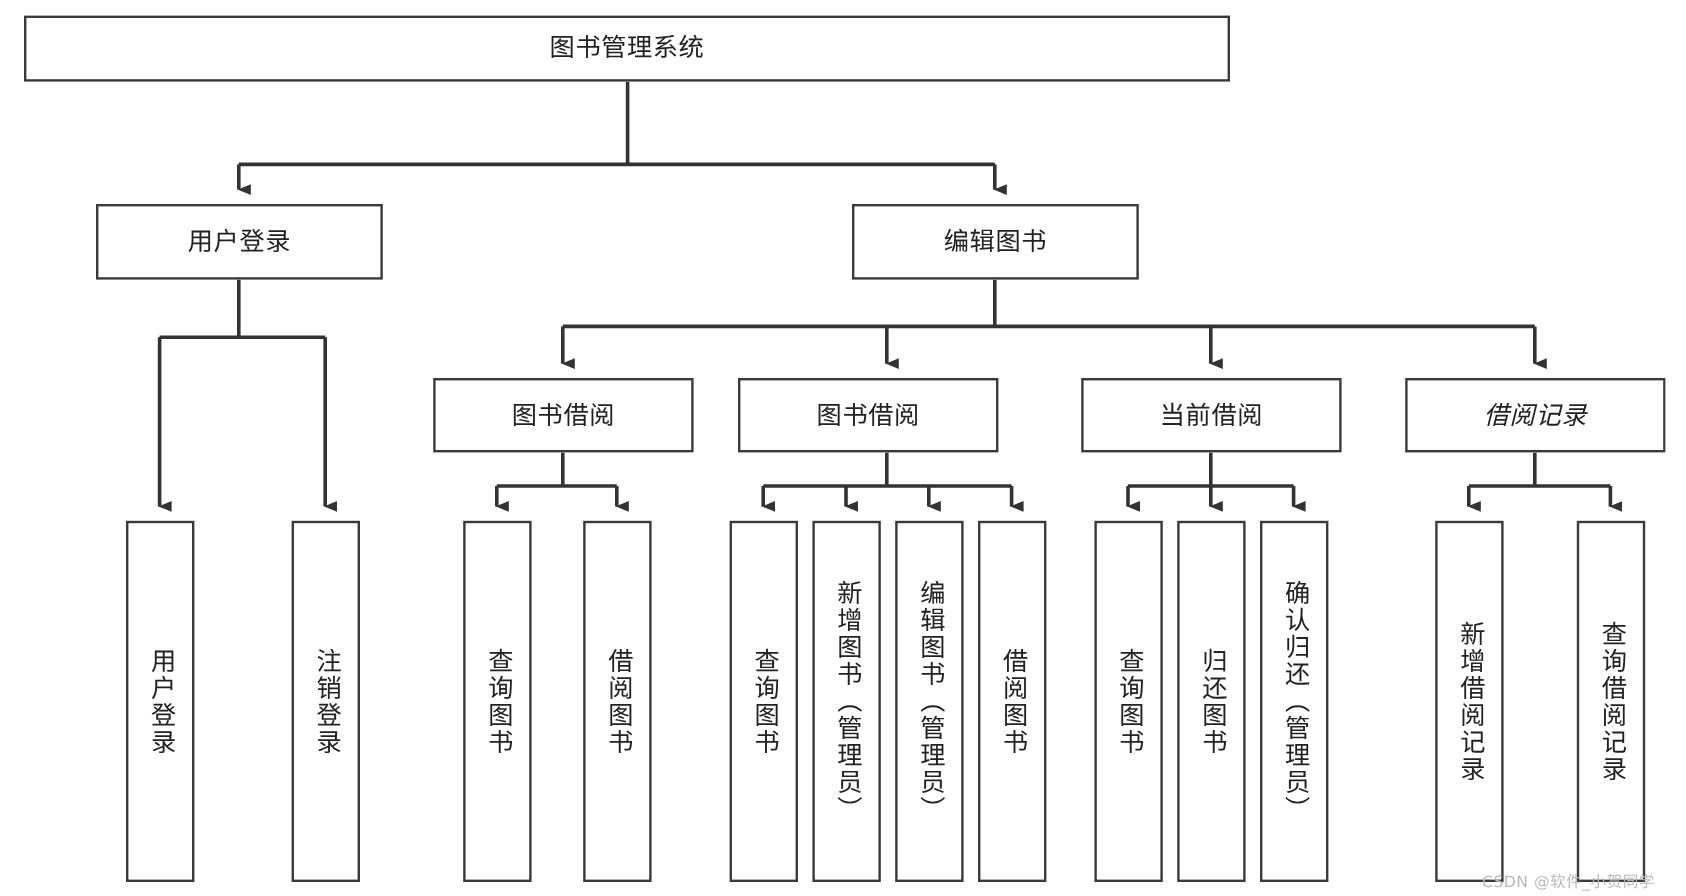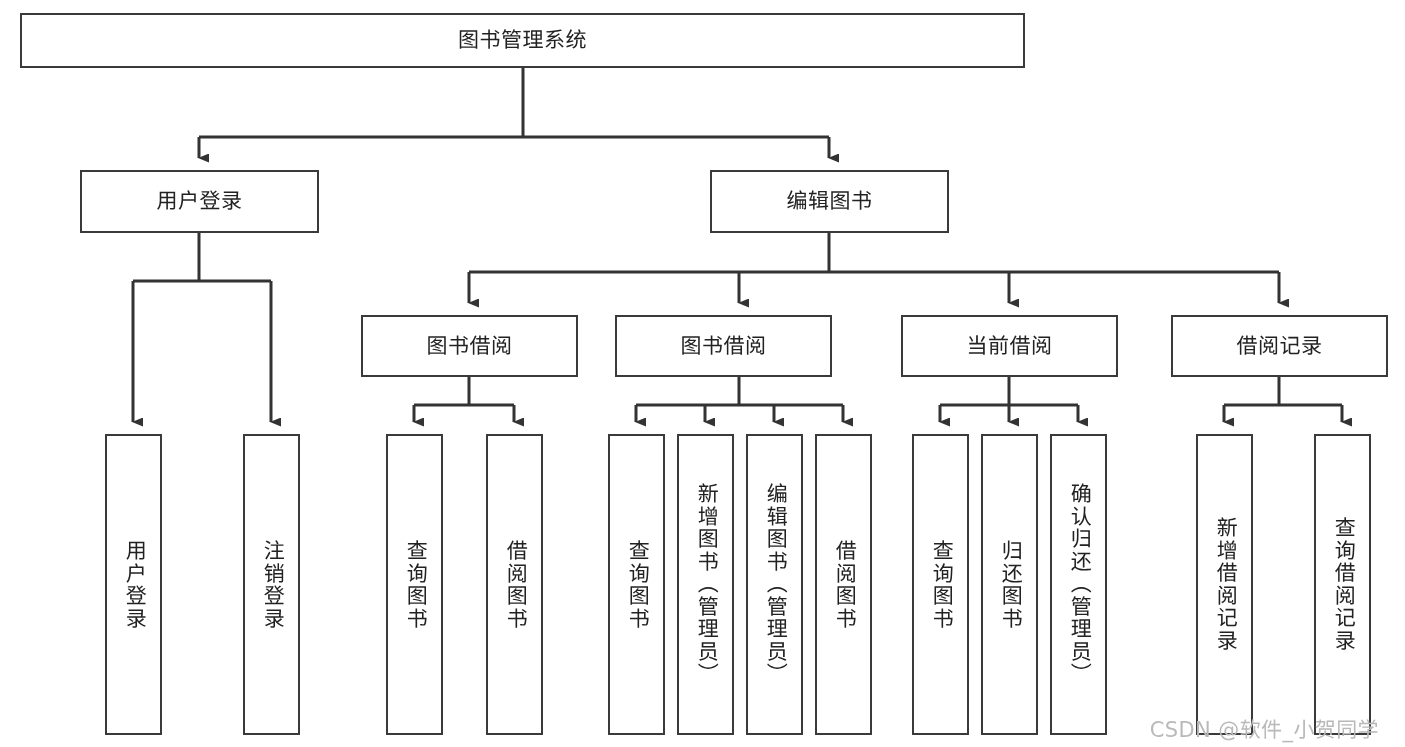--- a/index.html
+++ b/index.html
@@ -54,21 +54,21 @@
     font-size: 21px;
     line-height: 1.22;
     letter-spacing: 1.5px;
     white-space: normal;
     max-height: 284px;
   }
   .watermark {
     position: absolute;
     right: 9px;
     bottom: 4px;
-    font-size: 21px;
+    font-size: 13px;
     color: #b9b9b9;
     letter-spacing: 0.4px;
     white-space: nowrap;
     z-index: 5;
   }
 </style>
 </head>
 <body>
 
 <div id="diagram-root">
@@ -140,21 +140,21 @@
   </div>
 
   <div class="node-box" style="left:615px; top:315px; width:217px; height:62px;">
     <span class="node-label">图书借阅</span>
   </div>
 
   <div class="node-box" style="left:901px; top:315px; width:217px; height:62px;">
     <span class="node-label">当前借阅</span>
   </div>
 
-  <div class="node-box" style="left:1171px; top:315px; width:217px; height:62px;">
+  <div class="node-box" style="left:1171px; top:315px; width:217px; height:62px;font-style:italic;">
     <span class="node-label">借阅记录</span>
   </div>
 
   <div class="node-box leaf" style="left:105px; top:434px; width:57px; height:301px;">
     <span class="node-label">用户登录</span>
   </div>
 
   <div class="node-box leaf" style="left:243px; top:434px; width:57px; height:301px;">
     <span class="node-label">注销登录</span>
   </div>

